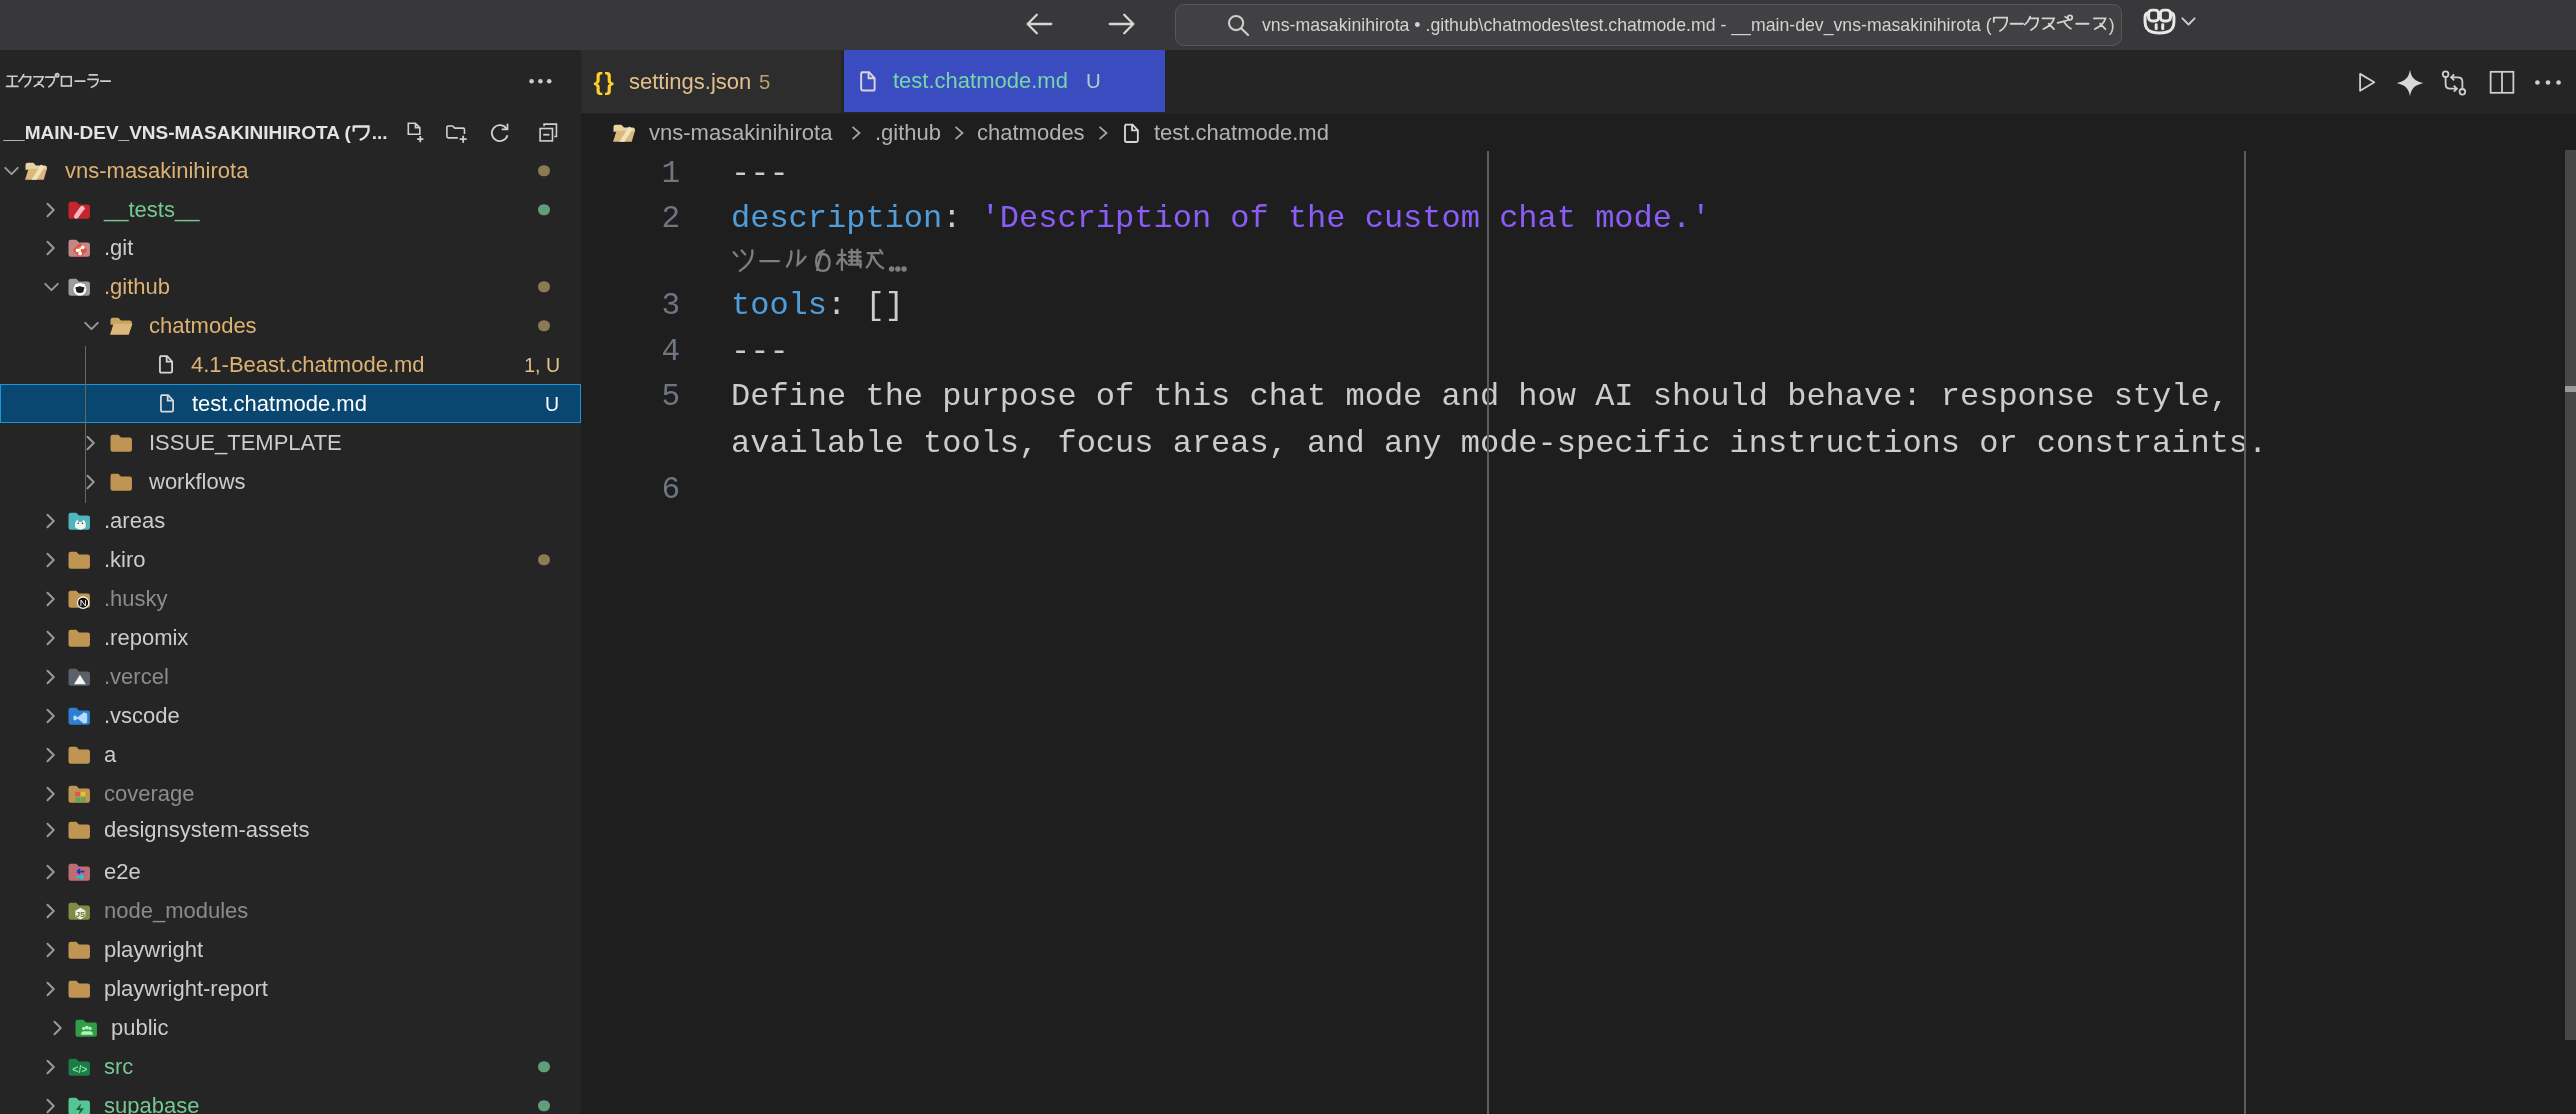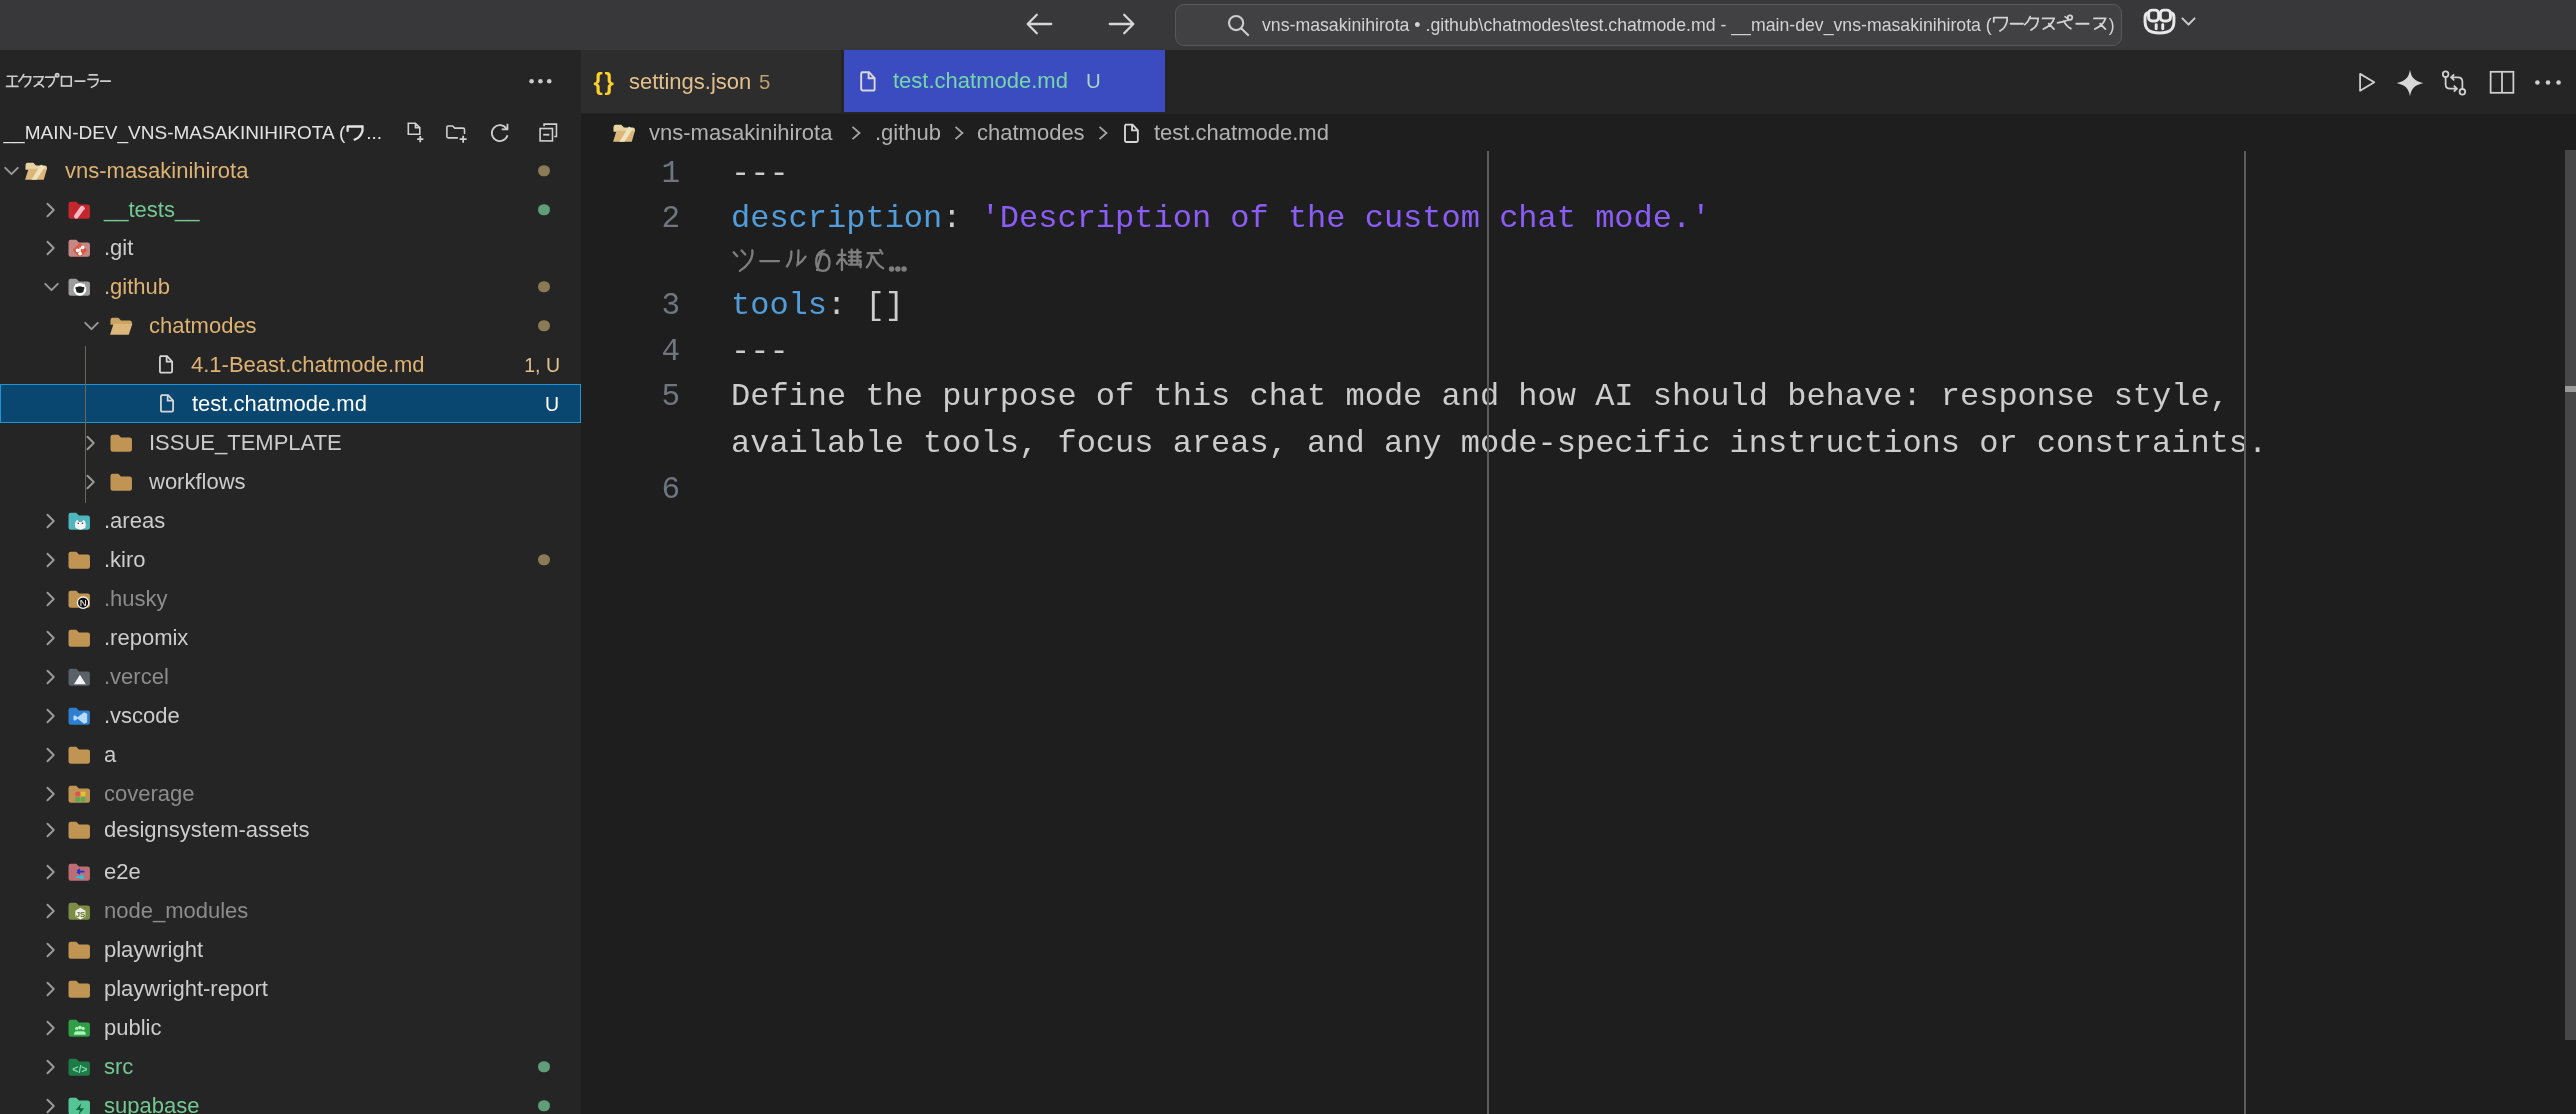--- a/index.html
+++ b/index.html
@@ -80,21 +80,21 @@
   <path d="M79.5 11.5 h11"></path>
   <path d="M95.5 4.5 h9 M94 9.5 h11.5 q0 6.5 -7.5 9"></path>
   <path d="M108.5 11.5 h11"></path>
  </g>
   </svg>
 <svg class="abs" style="left:528px;top:76px" width="26.6" height="10.6" viewBox="0 0 30 12">
  <circle cx="4" cy="6" r="2.6" fill="#cccccc"></circle>
     <circle cx="14" cy="6" r="2.6" fill="#cccccc"></circle>
     <circle cx="24" cy="6" r="2.6" fill="#cccccc"></circle>
   </svg>
-<div class="abs" style="left:3.5px;top:114px;height:37px;line-height:37px;font-weight:normal;font-size:19px;color:#e3e3e3;white-space:pre">__MAIN-DEV_VNS-MASAKINIHIROTA (<svg width="21" height="19.5" viewBox="0 0 24 22" style="vertical-align:-2.7px">
+<div class="abs" style="left:3.5px;top:114px;height:37px;line-height:37px;font-weight:bold;font-size:19px;color:#e3e3e3;white-space:pre">__MAIN-DEV_VNS-MASAKINIHIROTA (<svg width="21" height="19.5" viewBox="0 0 24 22" style="vertical-align:-2.7px">
       <path d="M3 5 v5 M3 5 h17 v5 q-2.5 8 -9 10" fill="none" stroke="#e3e3e3" stroke-width="2.6" stroke-linecap="round"></path>
     </svg>...</div>
 <svg class="abs" style="left:403px;top:121px" width="23" height="23" viewBox="0 0 26 26">
     <g fill="none" stroke="#d0d0d0" stroke-width="1.8">
  <path d="M6 2.5 h8 l5 5 v7.5 h-13 z M14 2.5 v5 h5"></path>
       <path d="M19.5 17 v7 M16 20.5 h7" stroke-width="2"></path>
     </g>
   </svg>
 <svg class="abs" style="left:445px;top:122px" width="24" height="22" viewBox="0 0 27 25">
     <g fill="none" stroke="#d0d0d0" stroke-width="1.8">
@@ -341,21 +341,21 @@
   </div>
 <div class="row" style="top:969px;">
     <svg class="ic" style="left:43px" width="17" height="17" viewBox="0 0 19 19">
       <use href="#chev-r"></use>
     </svg>
     <svg class="ic" style="left:67px" width="24" height="21" viewBox="0 0 26 23">
       <use href="#foldbase" fill="#c09553"></use>
     </svg>
     <span class="lbl" style="left:104px;color:#cccccc">playwright-report</span>
   </div>
-<div class="row" style="top:1008px;">
+<div class="row" style="top:1008px;margin-left:7px;">
     <svg class="ic" style="left:43px" width="17" height="17" viewBox="0 0 19 19">
       <use href="#chev-r"></use>
     </svg>
     <svg class="ic" style="left:67px" width="24" height="21" viewBox="0 0 26 23">
       <use href="#foldbase" fill="#2f9e44"></use>
       <g fill="#b2f2bb">
         <circle cx="10.5" cy="12" r="1.8"></circle>
         <circle cx="17.5" cy="12" r="1.8"></circle>
         <circle cx="14" cy="11" r="2.1"></circle>
         <path d="M7.5 19 q0-4 3-4 h7 q3 0 3 4 z"></path>

